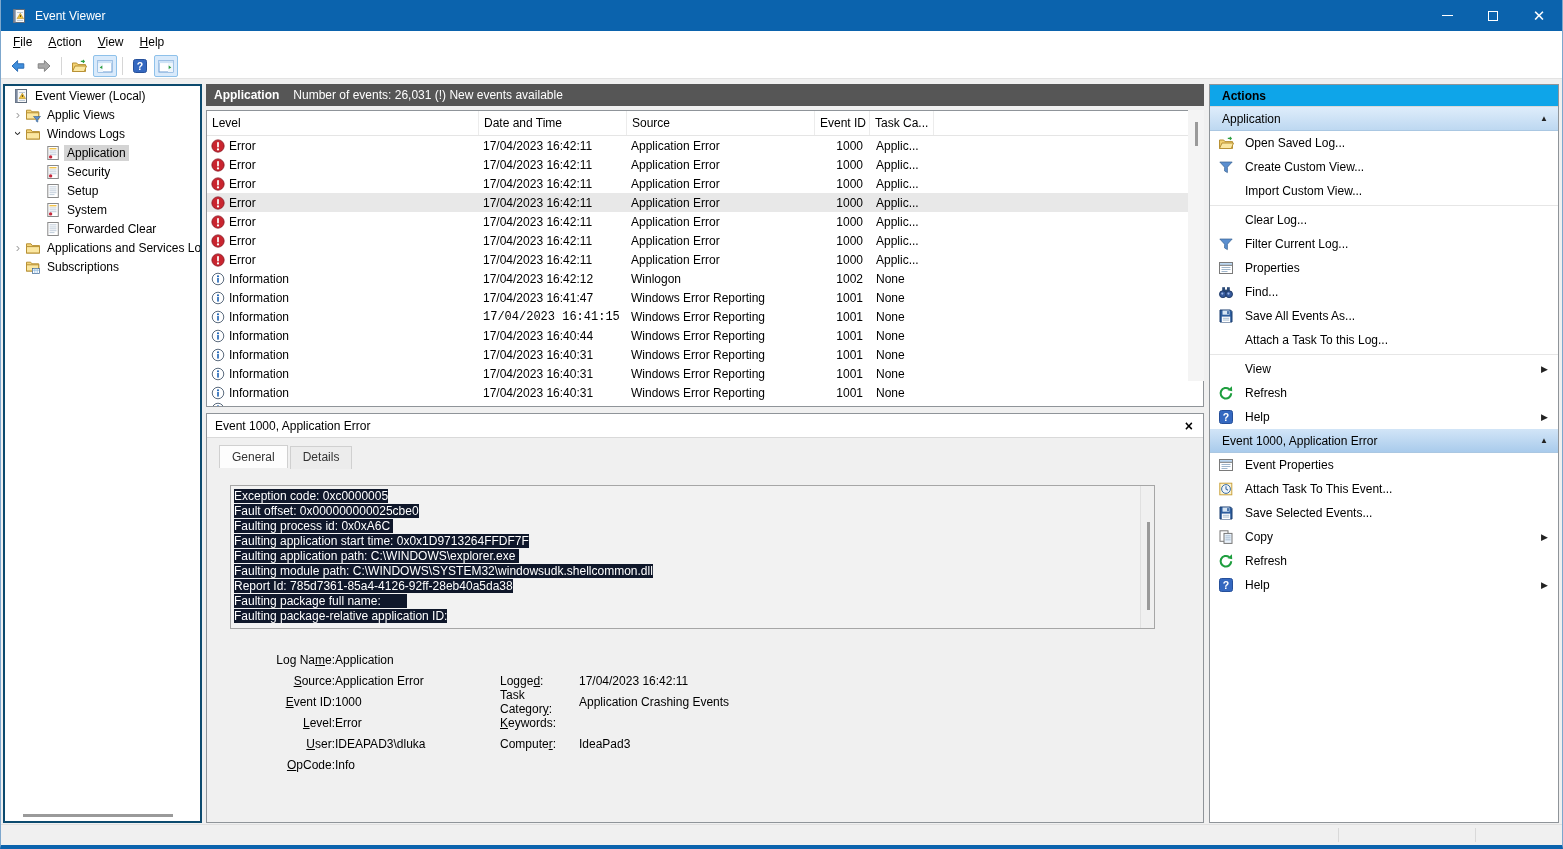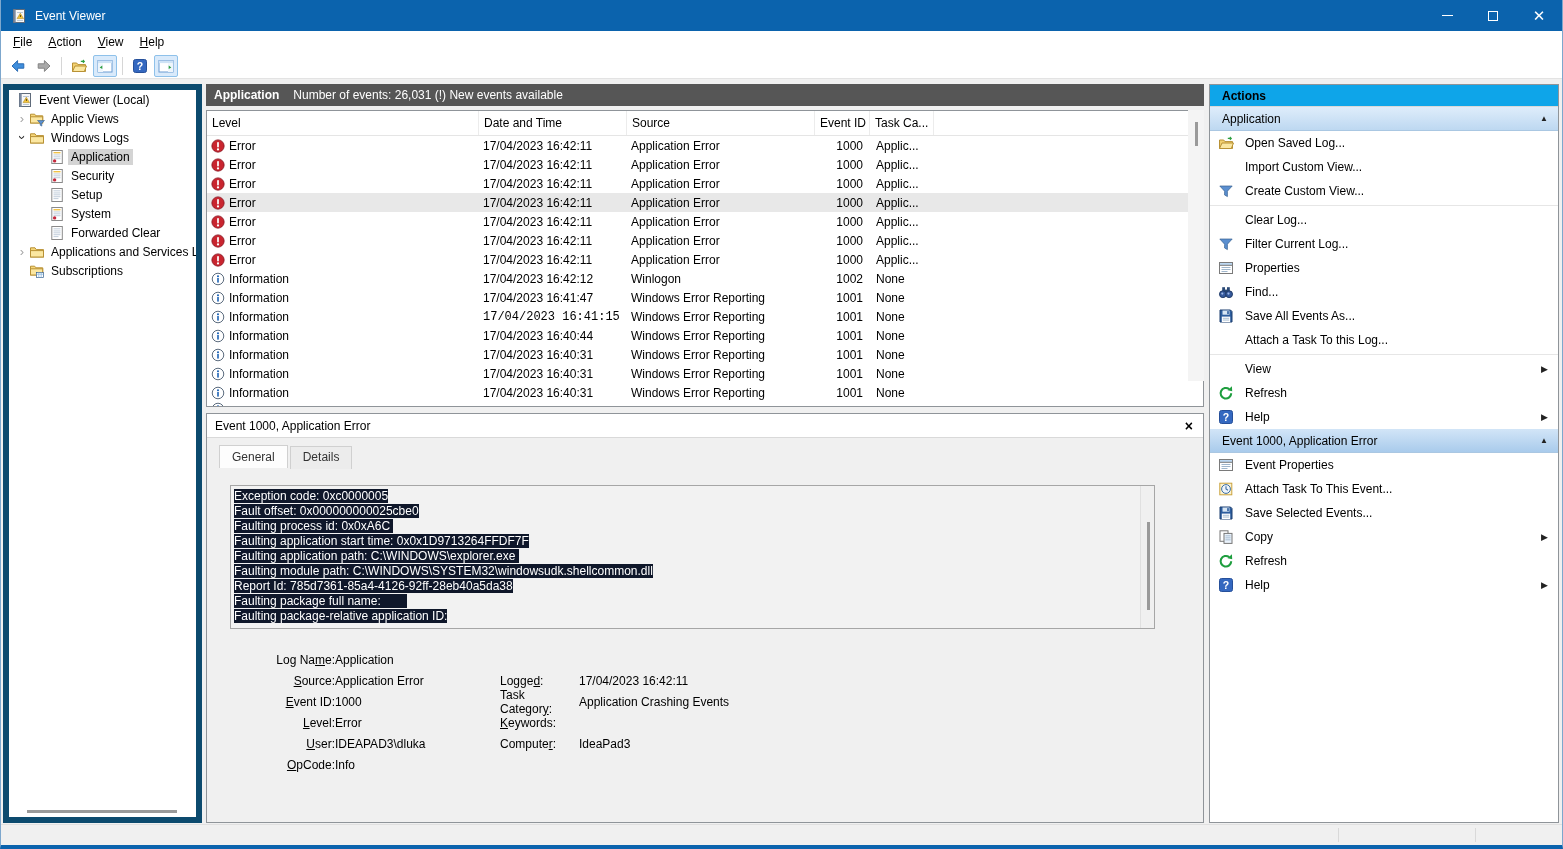--- a/index.html
+++ b/index.html
@@ -27,21 +27,21 @@
   .tbtn { width:24px; height:22px; display:flex; align-items:center; justify-content:center; border:1px solid transparent; border-radius:2px; margin:0 1px; }
   .tbtn.toggled { background:#d9eafb; border-color:#8ec1ea; }
   .tsep { width:1px; height:18px; background:#d6d6d6; margin:0 4px; }
   .ic { width:16px; height:16px; display:inline-block; flex:none; }
   .ic svg { width:16px; height:16px; display:block; }
 
   
   .workspace { position:absolute; left:0; right:0; top:79px; bottom:21px; background:#f0f0f0; }
 
   
-  .tree-panel { position:absolute; left:2px; top:5px; bottom:1px; width:199px; background:#fff; border:6px solid #0c4a6e; overflow:hidden; }
+  .tree-panel { position:absolute; left:2px; top:5px; bottom:1px; width:199px; background:#fff; border:2px solid #0c4a6e; overflow:hidden; }
   .tree-row { height:19px; display:flex; align-items:center; white-space:nowrap; }
   .chev { width:14px; text-align:center; color:#a6a6a6; font-size:13px; flex:none; display:inline-block; }
   .chev.exp { color:#262626; transform:rotate(90deg); }
   .chev-slot { width:14px; flex:none; }
   .tree-label { padding:1px 3px; margin-left:3px; }
   .tree-label.sel { background:#d4d4d4; }
   .tree-hscroll { position:absolute; left:0; right:0; bottom:3px; height:4px; }
   .tree-hscroll .thumb { position:absolute; left:18px; width:150px; top:0; height:3px; background:#9a9a9a; }
 
   
@@ -667,30 +667,30 @@
             <span class="ic">
               <svg viewBox="0 0 16 16">
                 <path d="M1.5 13.5 V5 h4.2 l1.2 1.6 h7.6 v6.9z" fill="#f3d06f" stroke="#b89135"></path>
                 <path d="M1.5 13.5 L4 8 h11.5 l-2.2 5.5z" fill="#fbe7a1" stroke="#b89135"></path>
                 <path d="M9.8 3.4 h3.4 M11.9 2 l1.4 1.4 -1.4 1.4" stroke="#2d9e3f" stroke-width="1.1" fill="none"></path>
               </svg>
             </span>
             <span>Open Saved Log...</span>
           </div>
           <div class="a-item">
+            <span class="ic">
+              <svg viewBox="0 0 16 16">
+                <path d="M1.8 3 h12.4 l-4.8 5.2 v5.4 l-2.8-1.6 V8.2z" fill="#5b8fd0" stroke="#36608f" stroke-width="0.7"></path>
+              </svg>
+            </span>
+            <span>Create Custom View...</span>
+          </div>
+          <div class="a-item">
             <span class="no-ic"></span>
             <span>Import Custom View...</span>
-          </div>
-          <div class="a-item">
-            <span class="ic">
-              <svg viewBox="0 0 16 16">
-                <path d="M1.8 3 h12.4 l-4.8 5.2 v5.4 l-2.8-1.6 V8.2z" fill="#5b8fd0" stroke="#36608f" stroke-width="0.7"></path>
-              </svg>
-            </span>
-            <span>Create Custom View...</span>
           </div>
           <div class="a-sep"></div>
           <div class="a-item">
             <span class="no-ic"></span>
             <span>Clear Log...</span>
           </div>
           <div class="a-item">
             <span class="ic">
               <svg viewBox="0 0 16 16">
                 <path d="M1.8 3 h12.4 l-4.8 5.2 v5.4 l-2.8-1.6 V8.2z" fill="#5b8fd0" stroke="#36608f" stroke-width="0.7"></path>

